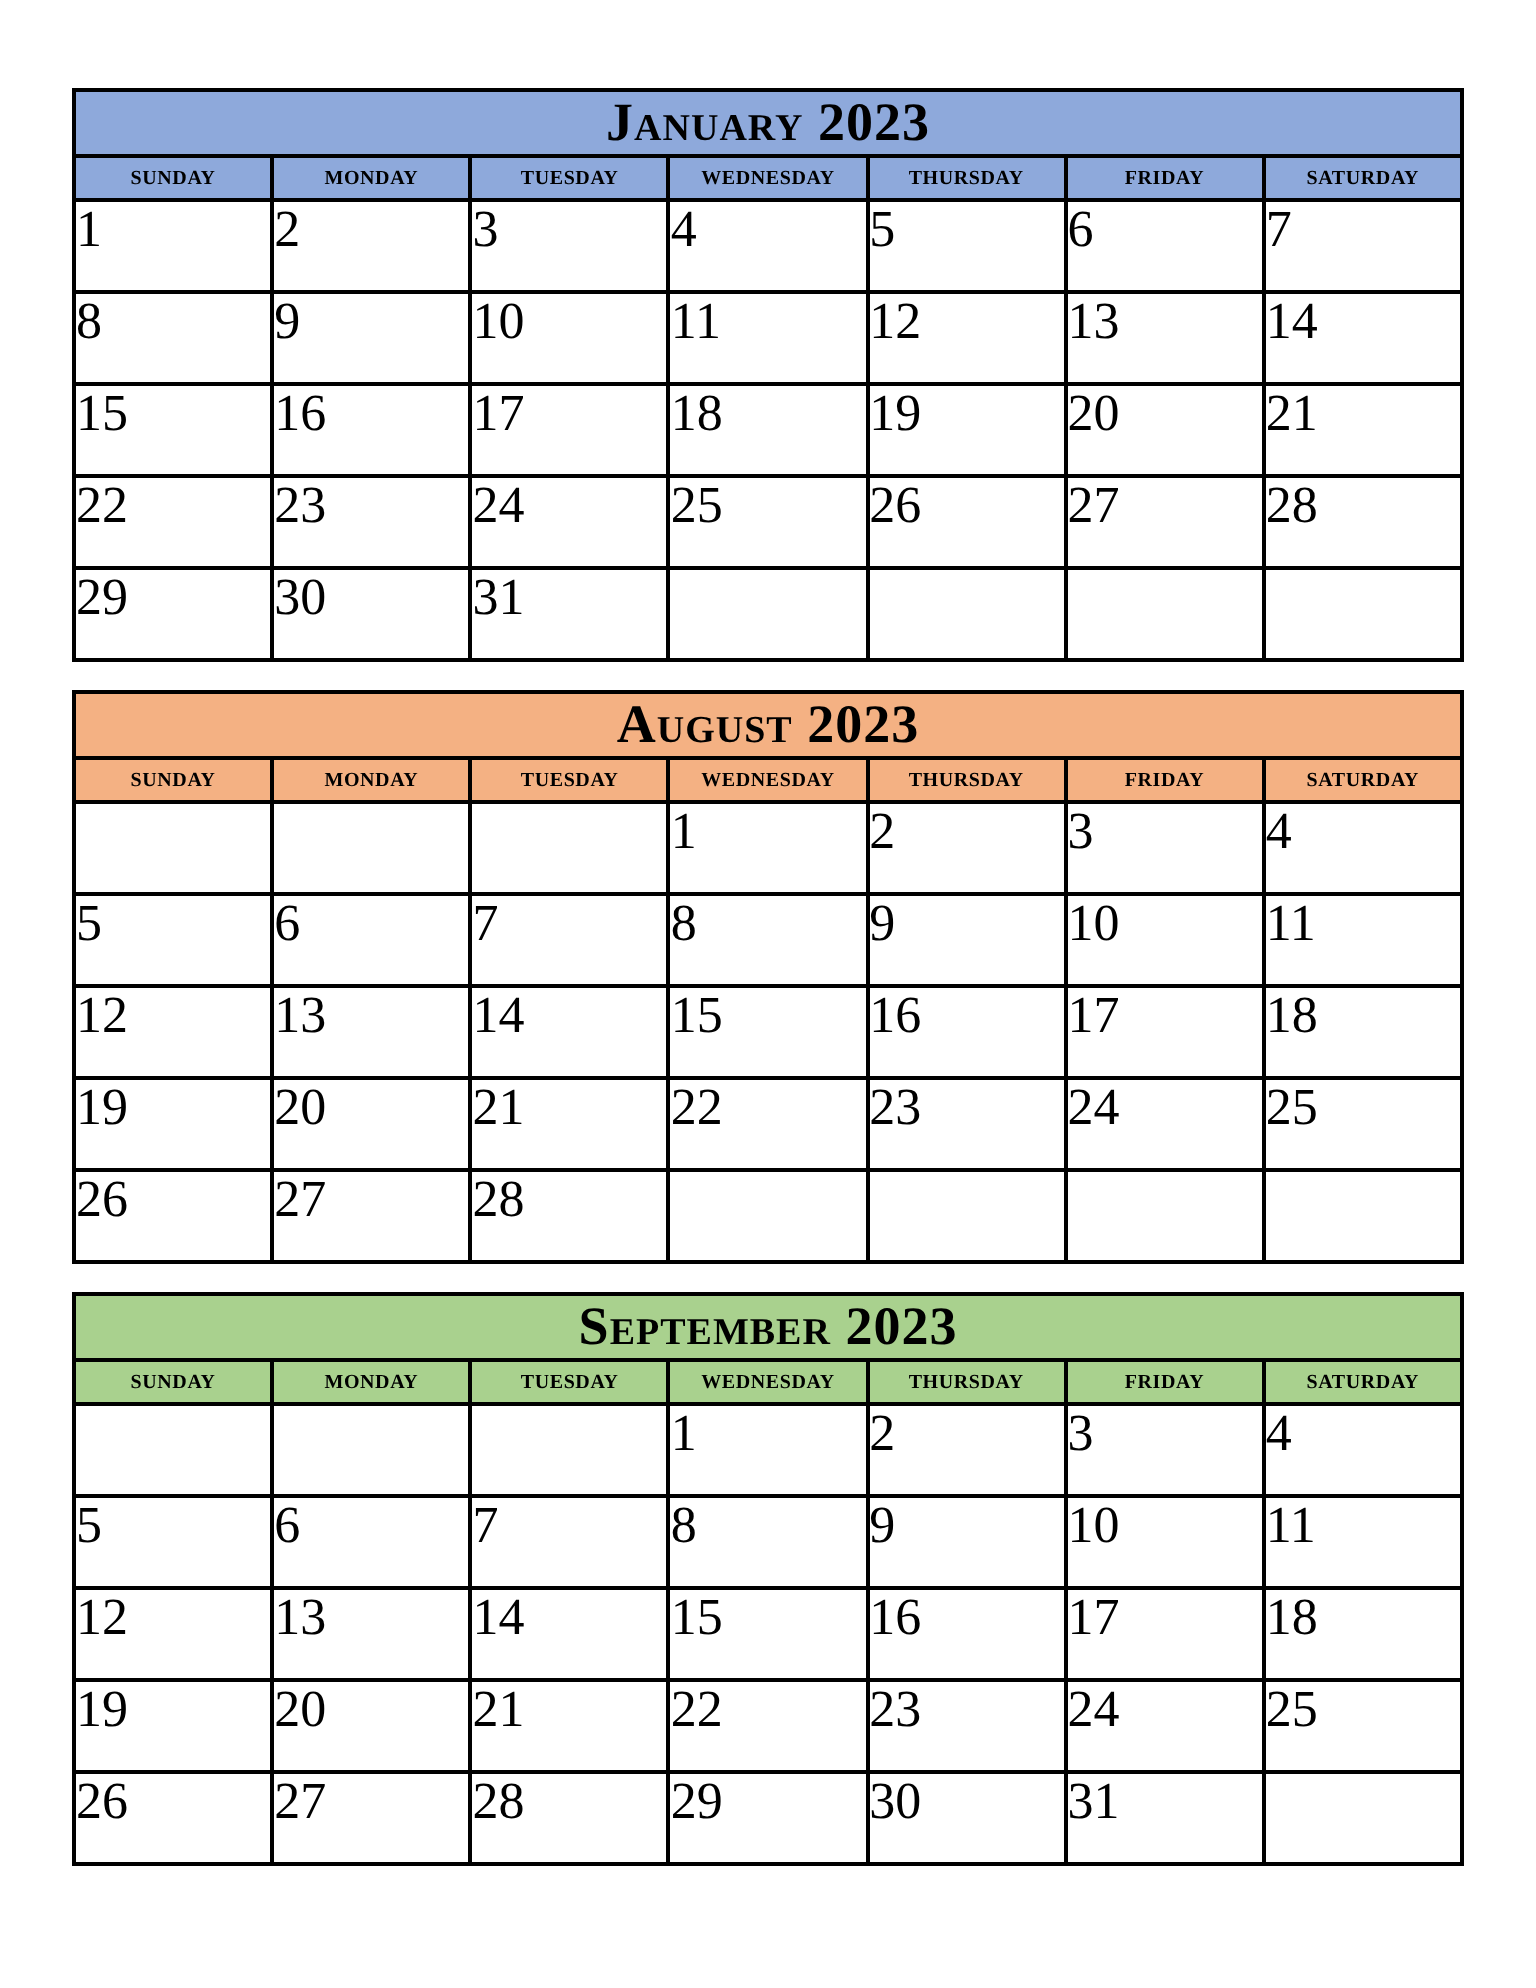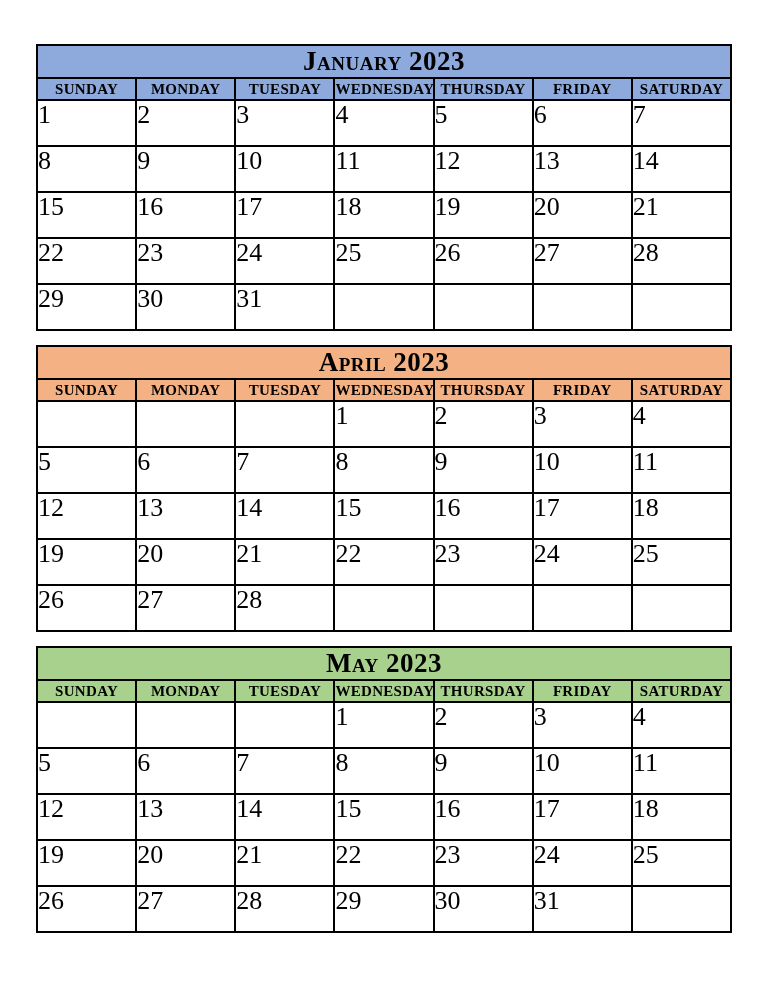--- a/index.html
+++ b/index.html
@@ -41,21 +41,21 @@
     font-size: 27px;
     font-weight: bold;
     font-variant: small-caps;
     letter-spacing: 0.5px;
     text-align: center;
     vertical-align: middle;
     background: var(--month-color, #cccccc);
   }
   .weekday {
     height: 20px;
-    font-size: 15px;
+    font-size: 10px;
     font-weight: bold;
     text-align: center;
     vertical-align: middle;
     letter-spacing: 0.3px;
     background: var(--month-color, #cccccc);
   }
   .day-cell {
     height: 44px;
     vertical-align: top;
     text-align: left;
@@ -142,21 +142,21 @@
               <td class="day-cell"></td>
             </tr>
           </tbody>
       </table>
     </section>
 
     <section class="month" style="--month-color: #F4B183;">
       <table class="month-table">
         <thead>
           <tr>
-            <th class="month-title" colspan="7">April 2023</th>
+            <th class="month-title" colspan="7">August 2023</th>
           </tr>
           <tr class="weekday-row">
               <th class="weekday">SUNDAY</th>
               <th class="weekday">MONDAY</th>
               <th class="weekday">TUESDAY</th>
               <th class="weekday">WEDNESDAY</th>
               <th class="weekday">THURSDAY</th>
               <th class="weekday">FRIDAY</th>
               <th class="weekday">SATURDAY</th>
             </tr>
@@ -208,21 +208,21 @@
               <td class="day-cell"></td>
             </tr>
           </tbody>
       </table>
     </section>
 
     <section class="month" style="--month-color: #A9D18E;">
       <table class="month-table">
         <thead>
           <tr>
-            <th class="month-title" colspan="7">May 2023</th>
+            <th class="month-title" colspan="7">September 2023</th>
           </tr>
           <tr class="weekday-row">
               <th class="weekday">SUNDAY</th>
               <th class="weekday">MONDAY</th>
               <th class="weekday">TUESDAY</th>
               <th class="weekday">WEDNESDAY</th>
               <th class="weekday">THURSDAY</th>
               <th class="weekday">FRIDAY</th>
               <th class="weekday">SATURDAY</th>
             </tr>

